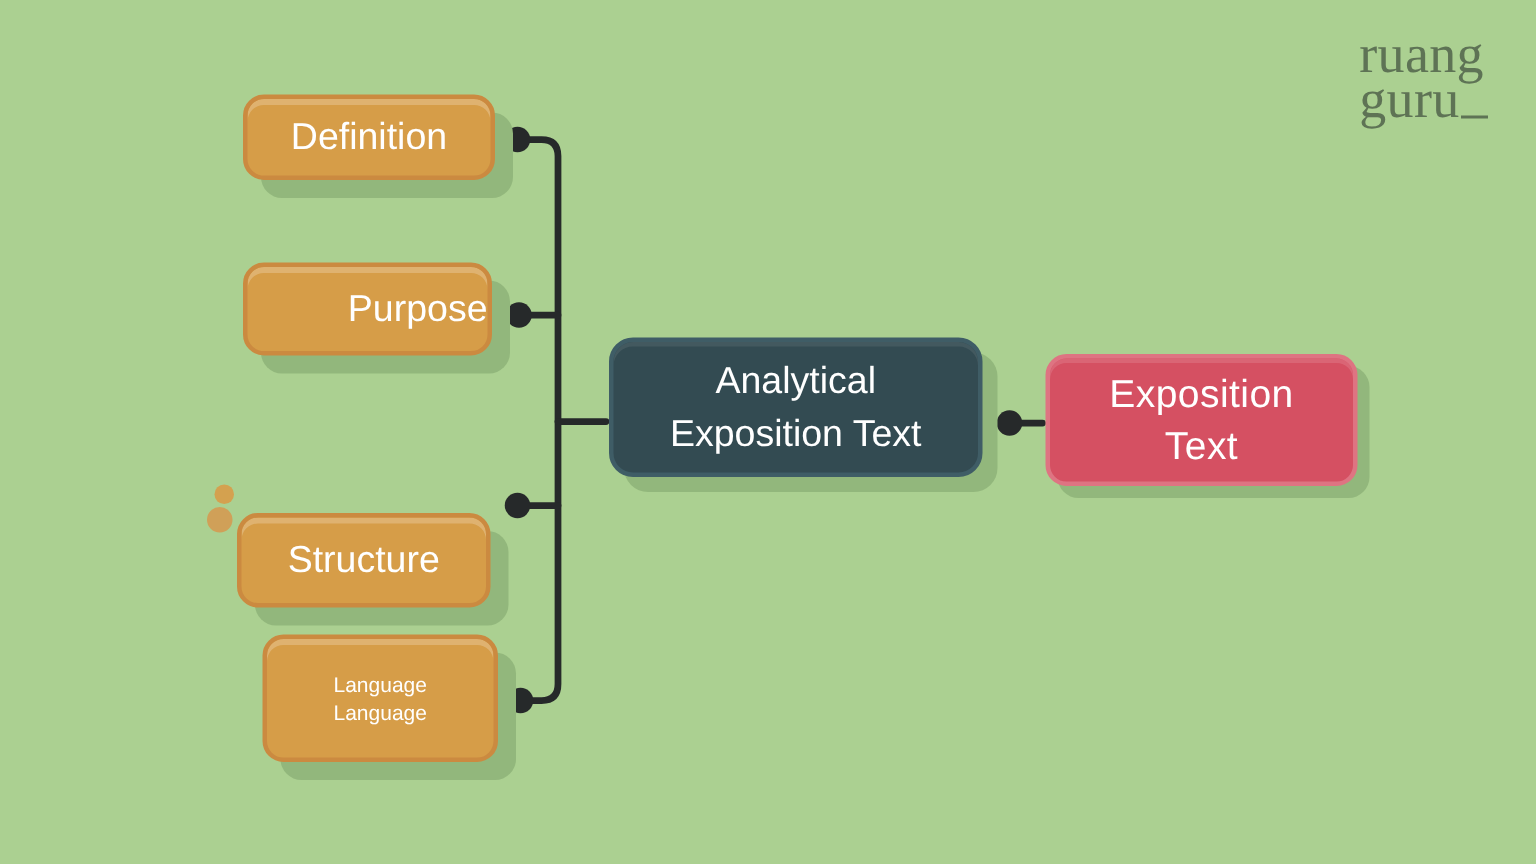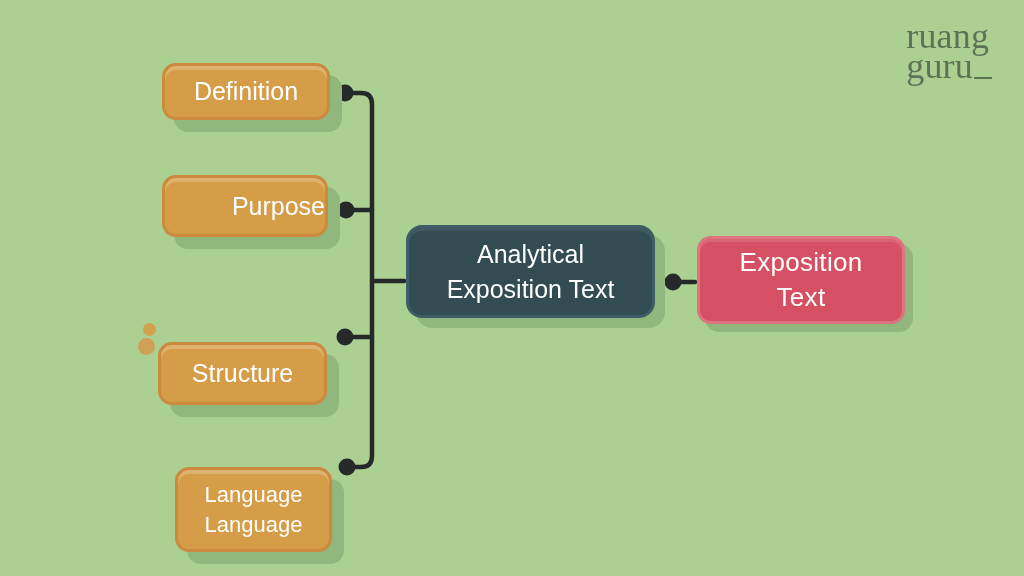--- a/index.html
+++ b/index.html
@@ -47,21 +47,21 @@
     background: var(--branch-fill);
     border: 3px solid var(--branch-border);
     border-radius: 14px;
     box-shadow: inset 0 4px 0 rgba(255,255,255,0.22), 12px 12px 0 var(--shadow);
     font-size: 25px;
   }
   #node-definition      { left: 162px; top: 63px;  width: 168px; height: 57px; }
   #node-purpose         { left: 162px; top: 175px; width: 166px; height: 62px; align-items: flex-end; }
   #node-structure       { left: 158px; top: 302px; width: 169px; height: 63px; margin-top: 40px; }
   #node-language-feature{ left: 175px; top: 423px; width: 157px; height: 85px;
-                          font-size: 22px; line-height: 1.35; margin-top: 44px; }
+                          font-size: 14px; line-height: 1.35; }
 
   .center-node {
     left: 406px; top: 225px; width: 249px; height: 93px;
     background: var(--center-fill);
     border: 3px solid var(--center-border);
     border-radius: 16px;
     box-shadow: inset 0 3px 0 rgba(255,255,255,0.08), 10px 10px 0 var(--shadow);
     font-size: 25px;
     line-height: 1.4;
   }

